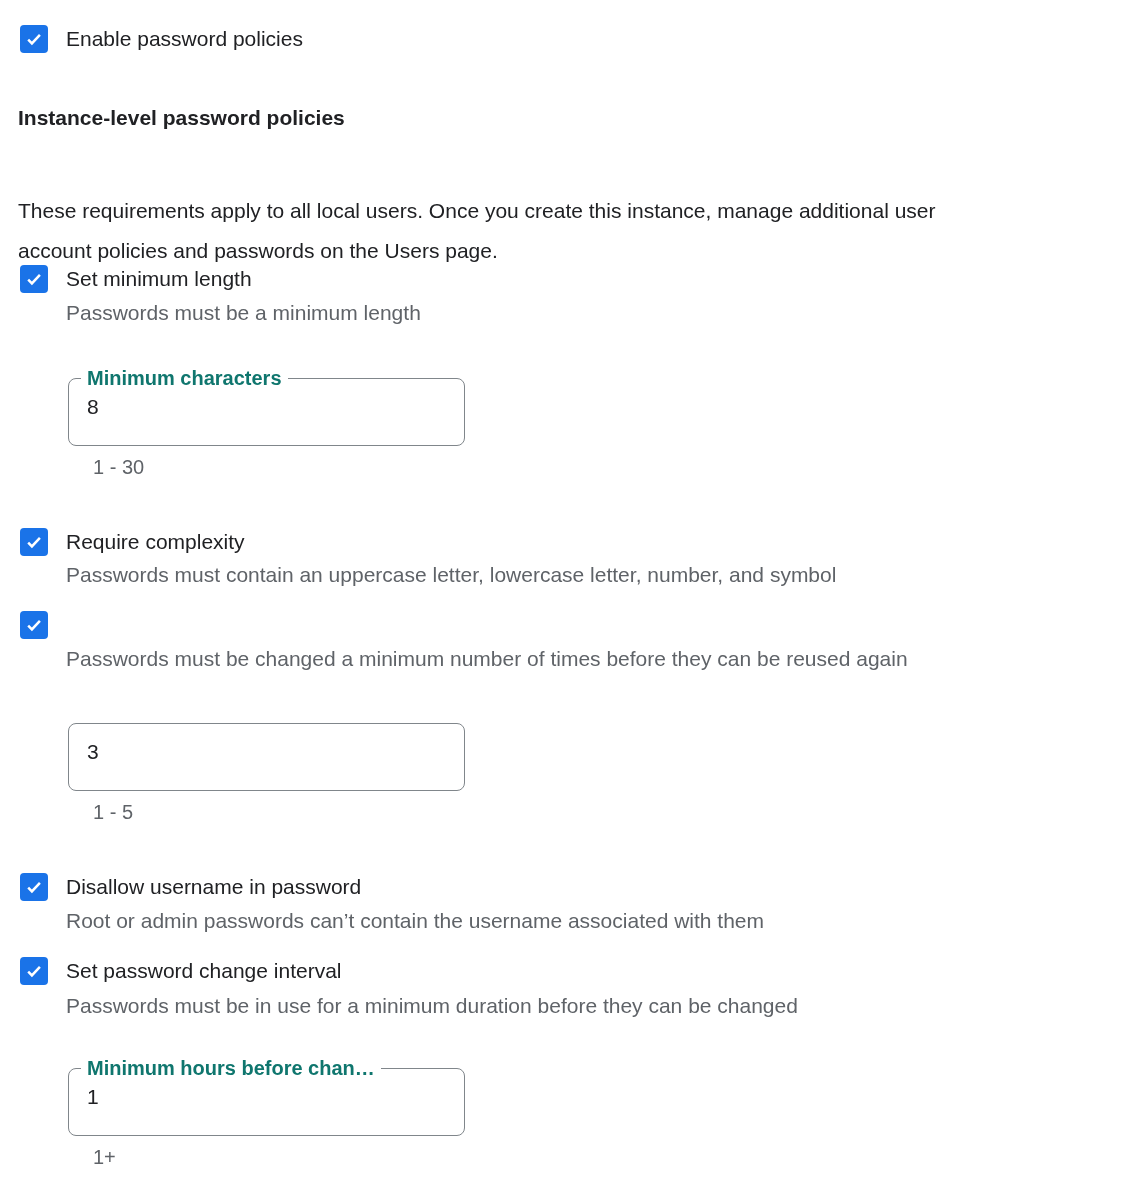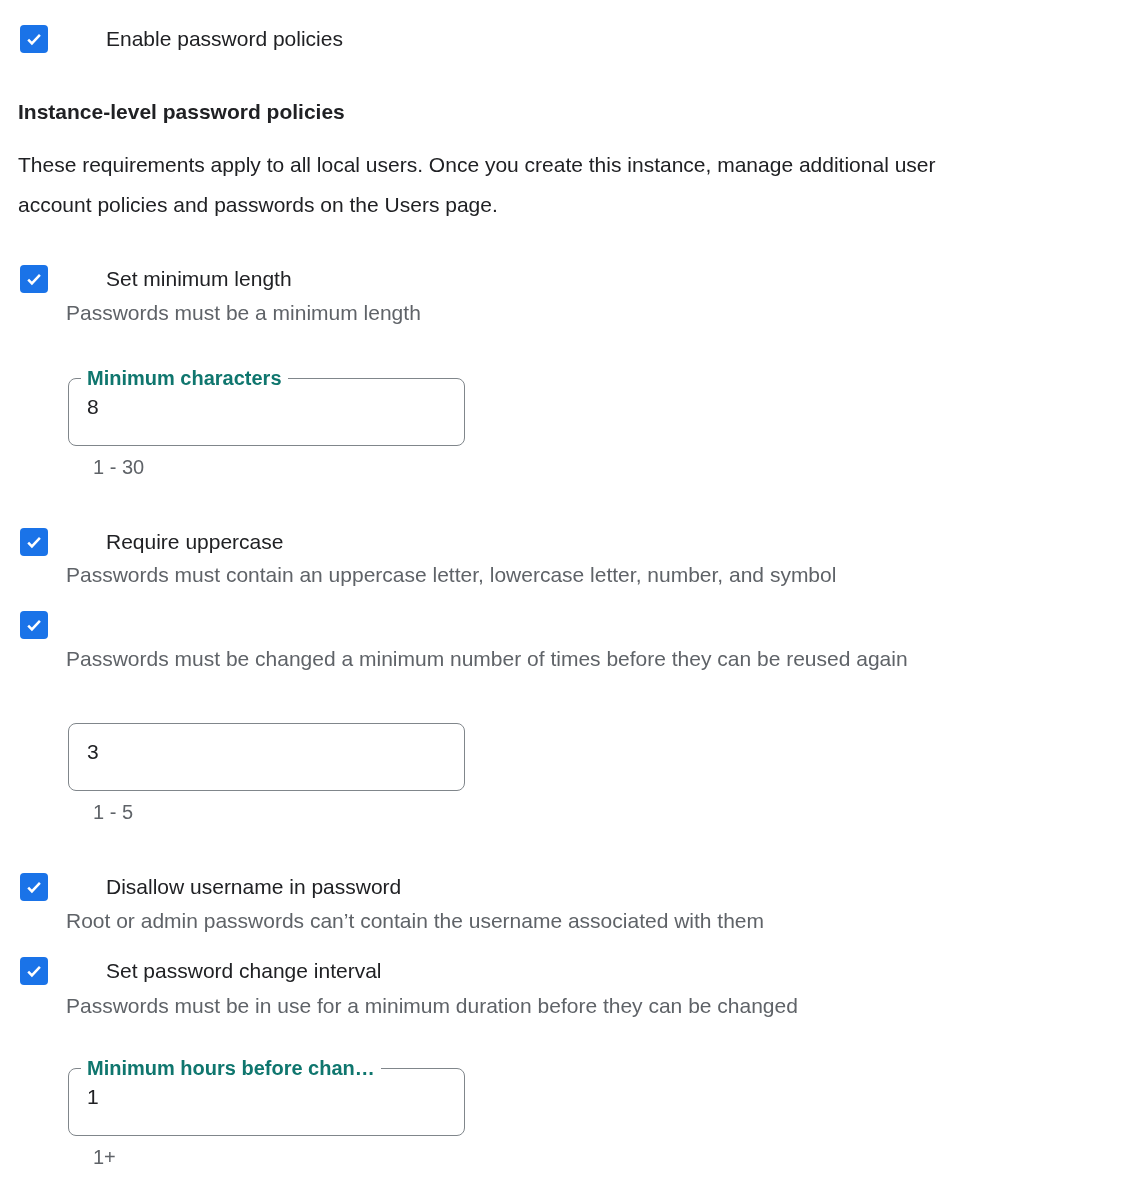--- a/index.html
+++ b/index.html
@@ -17,30 +17,30 @@
   }
   .checkbox {
     width: 28px; height: 28px; flex: none;
     background: #1a73e8; border-radius: 4px;
     display: flex; align-items: center; justify-content: center;
     cursor: pointer;
   }
   .checkbox svg { display: block; }
   .cb-label {
     font-size: 21px; line-height: 28px; color: #202124;
-    white-space: nowrap; cursor: pointer; margin-left: 40px;
+    white-space: nowrap; cursor: pointer;
   }
   .section-title {
     position: absolute; left: 18px;
     font-size: 21px; font-weight: 700; line-height: 28px; color: #202124;
     white-space: nowrap;
   }
   .section-desc {
     position: absolute; left: 18px; max-width: 940px;
-    font-size: 21px; line-height: 40px; color: #202124;
+    font-size: 21px; line-height: 40px; color: #202124; margin-top: 46px;
   }
   .subtitle {
     position: absolute; left: 66px;
     font-size: 21px; line-height: 28px; color: #5f6368;
     white-space: nowrap;
     text-align: center;
   }
   .field { position: absolute; left: 68px; width: 397px; height: 120px; }
   .field-outline {
     position: absolute; top: 10px; left: 0; width: 397px; height: 68px;
@@ -68,21 +68,21 @@
 
 <div class="cb-row" style="top:25px">
   <span class="checkbox" role="checkbox" aria-checked="true">
     <svg width="20" height="20" viewBox="0 0 20 20">
       <path d="M4.2 10.7l3.7 3.7 8-8.6" fill="none" stroke="#ffffff" stroke-width="2.5"></path>
     </svg>
   </span>
   <span class="cb-label">Enable password policies</span>
 </div>
 
-<div class="section-title" style="top:98px">Instance-level password policies</div>
+<div class="section-title" style="top:104px">Instance-level password policies</div>
 <div class="section-desc" style="top:145px">These requirements apply to all local users. Once you create this instance, manage additional user account policies and passwords on the Users page.</div>
 
 <div class="cb-row" style="top:265px">
   <span class="checkbox" role="checkbox" aria-checked="true">
     <svg width="20" height="20" viewBox="0 0 20 20">
       <path d="M4.2 10.7l3.7 3.7 8-8.6" fill="none" stroke="#ffffff" stroke-width="2.5"></path>
     </svg>
   </span>
   <span class="cb-label">Set minimum length</span>
 </div>
@@ -94,21 +94,21 @@
   <input class="field-input" type="text" value="8" style="">
   <div class="field-helper">1 - 30</div>
 </div>
 
 <div class="cb-row" style="top:528px">
   <span class="checkbox" role="checkbox" aria-checked="true">
     <svg width="20" height="20" viewBox="0 0 20 20">
       <path d="M4.2 10.7l3.7 3.7 8-8.6" fill="none" stroke="#ffffff" stroke-width="2.5"></path>
     </svg>
   </span>
-  <span class="cb-label">Require uppercase</span>
+  <span class="cb-label">Require complexity</span>
 </div>
 <div class="subtitle" style="top:561px">Passwords must contain an uppercase letter, lowercase letter, number, and symbol</div>
 
 <div class="cb-row" style="top:611px">
   <span class="checkbox" role="checkbox" aria-checked="true">
     <svg width="20" height="20" viewBox="0 0 20 20">
       <path d="M4.2 10.7l3.7 3.7 8-8.6" fill="none" stroke="#ffffff" stroke-width="2.5"></path>
     </svg>
   </span>
 </div>

